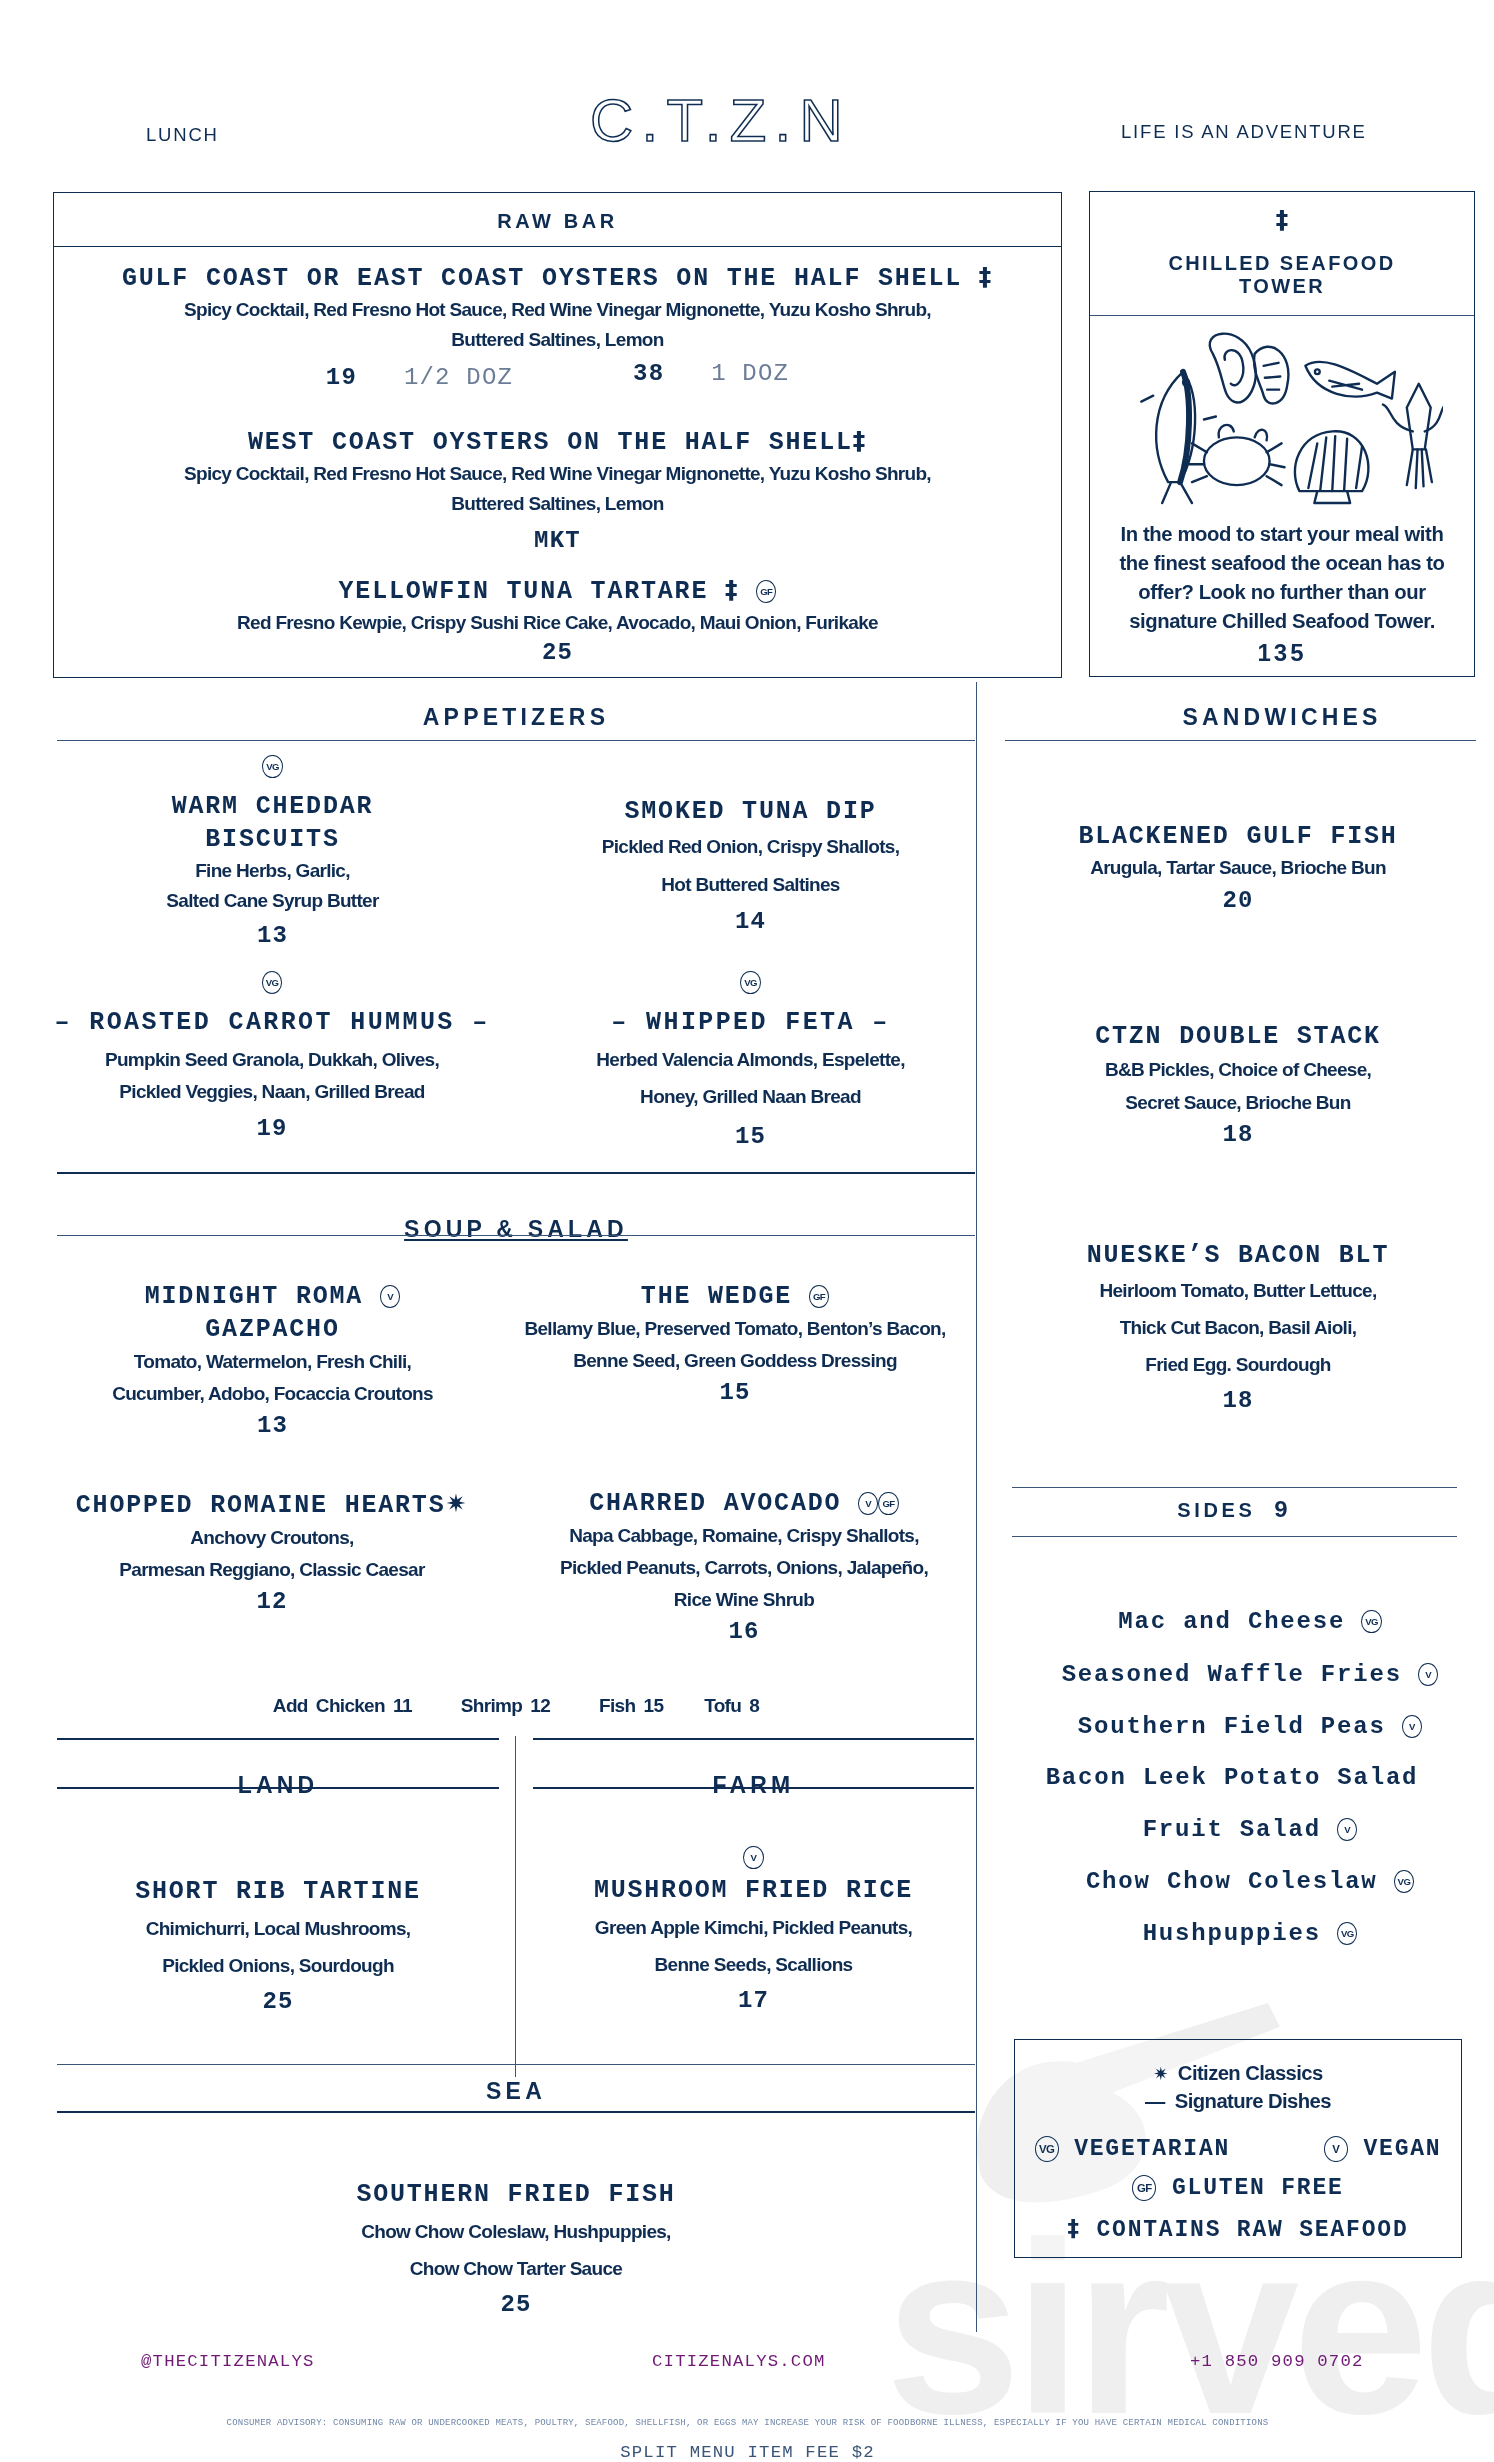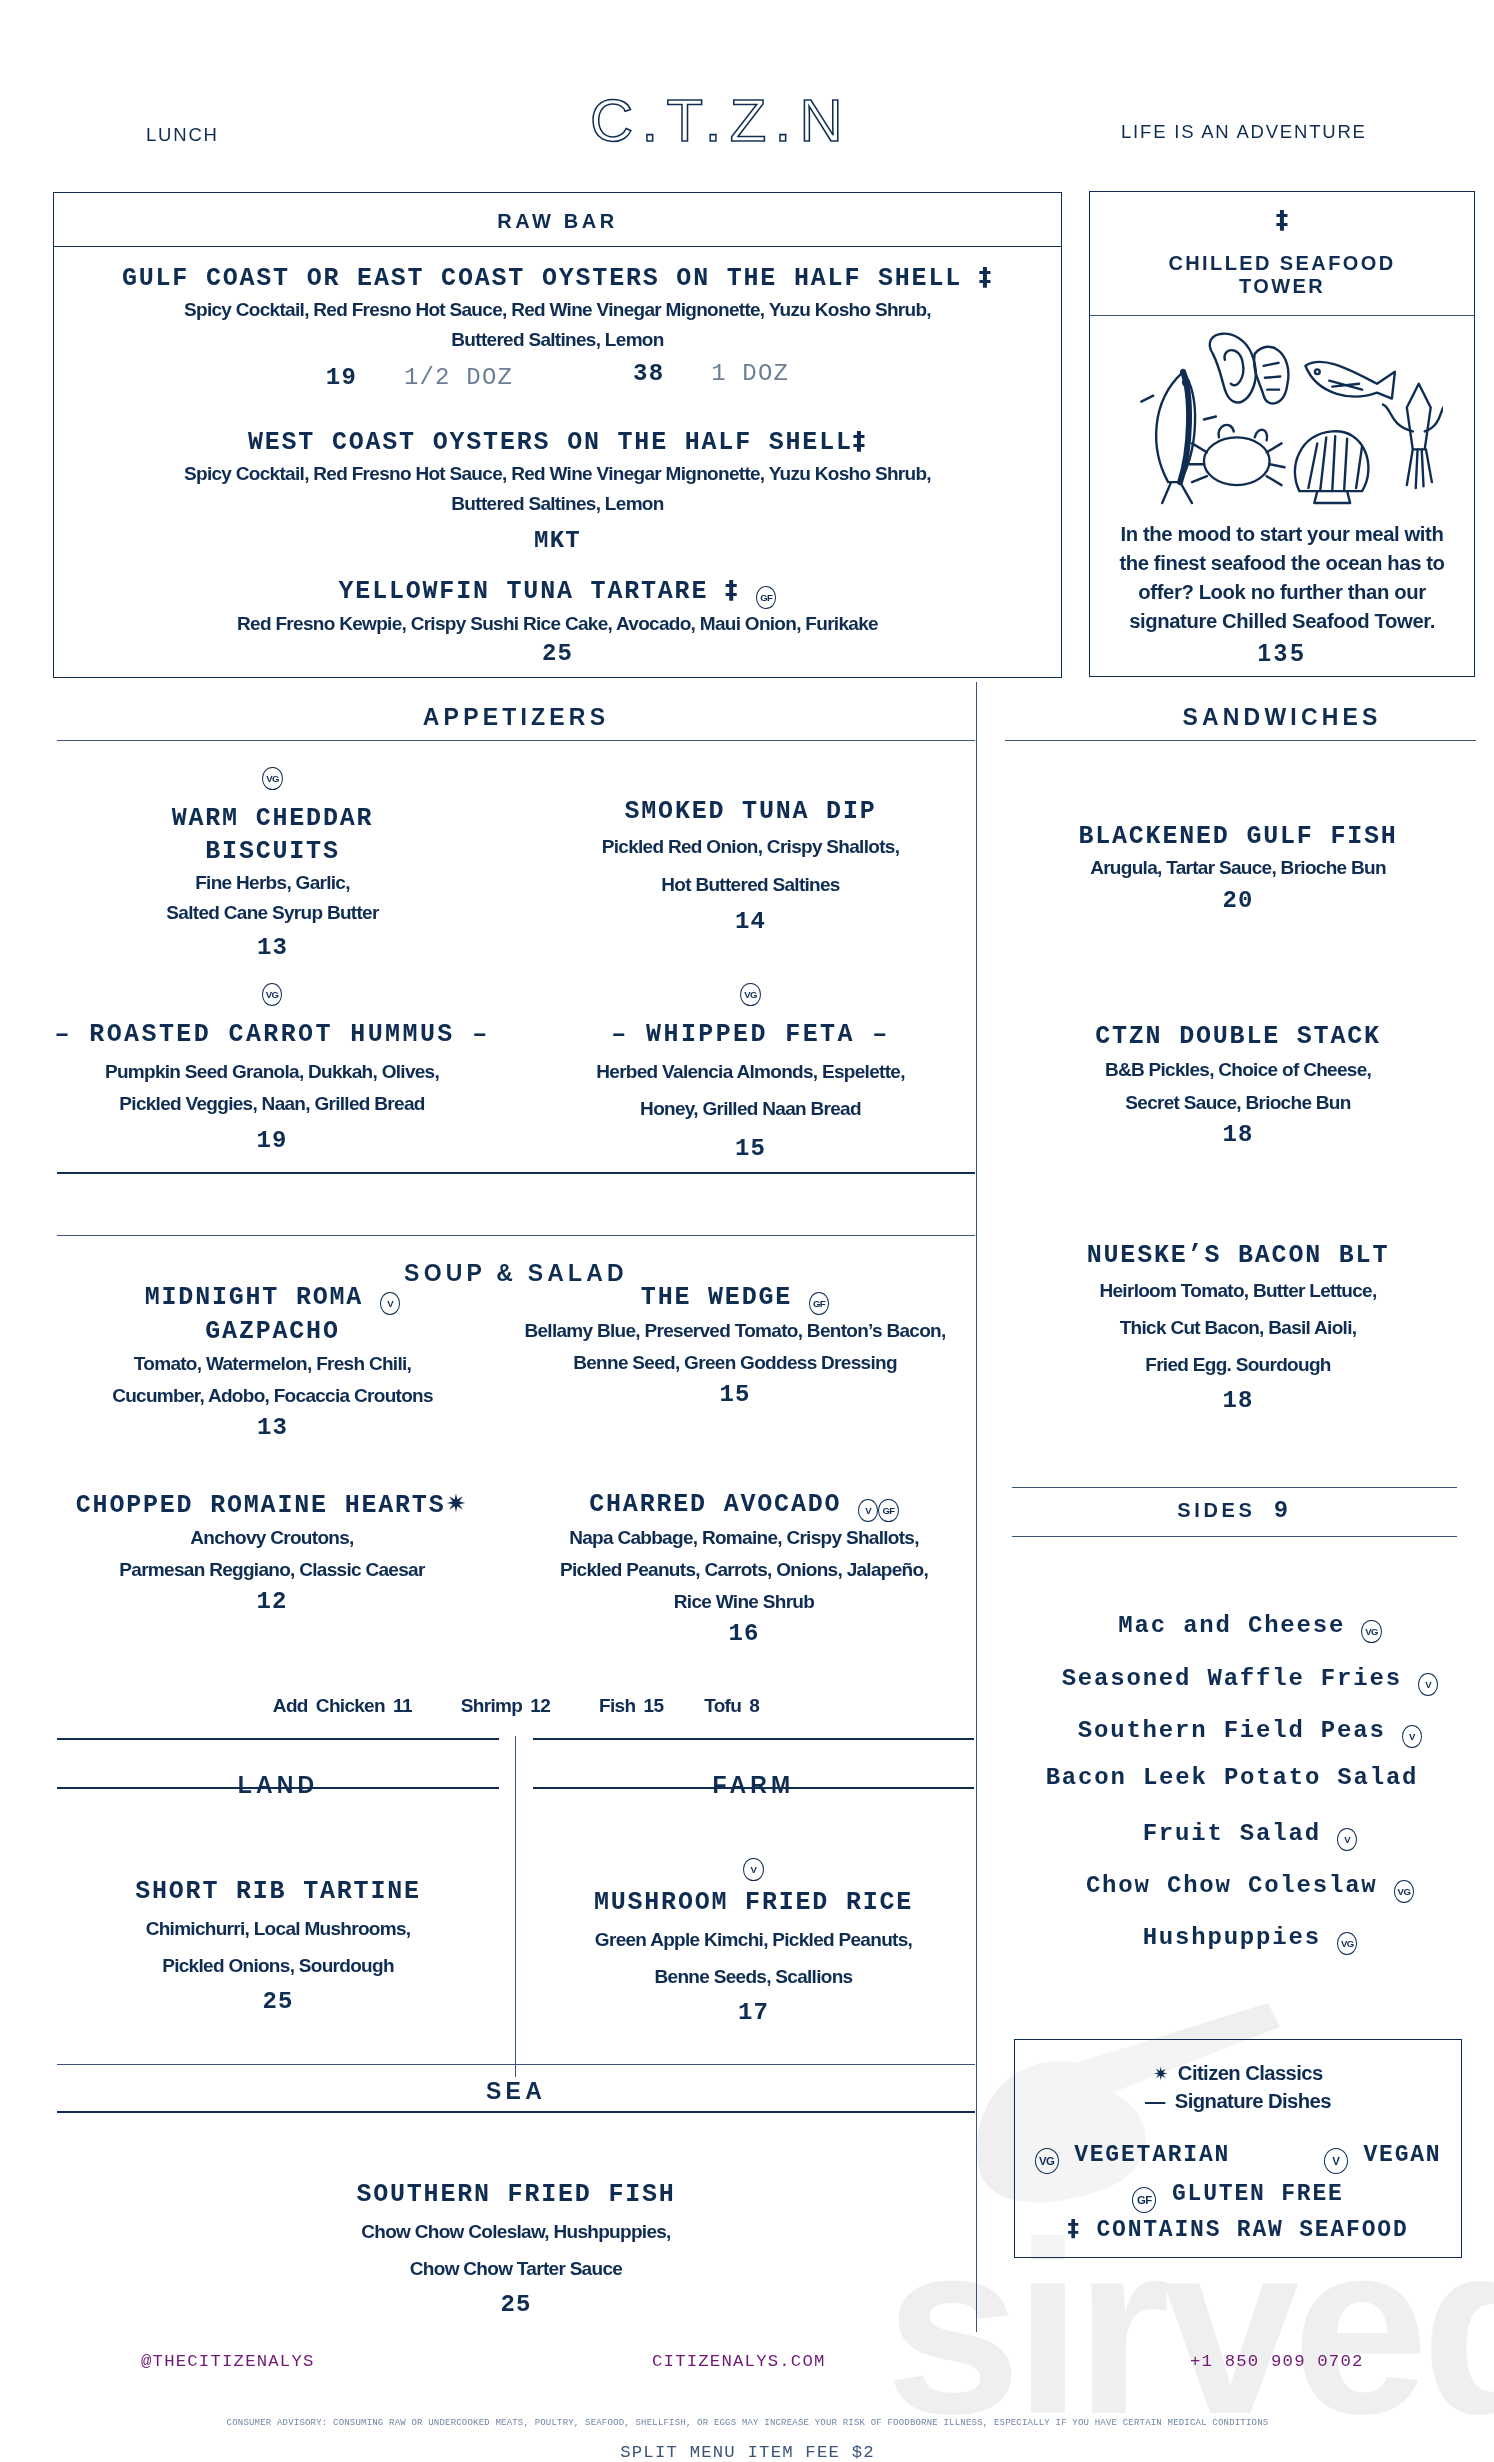--- a/index.html
+++ b/index.html
@@ -35,21 +35,21 @@
   .item-desc { font-family: "Liberation Sans", sans-serif; font-weight: 700; font-size: 19px; letter-spacing: -0.7px; line-height: 32px; }
   .item-desc.tight { line-height: 30px; }
   .price { font-family: "Liberation Mono", monospace; font-weight: 700; font-size: 24px; letter-spacing: 1.2px; line-height: 36px; }
   .price-sub { color: #6b7d97; font-weight: 400; }
 
   .item { position: absolute; text-align: center; }
 
   
   .badge { display: inline-flex; align-items: center; justify-content: center; width: 20.3px; height: 23px;
            border: 1.2px solid #0f2d52; border-radius: 50%; font-family: "Liberation Sans", sans-serif;
-           font-size: 9.6px; font-weight: 700; letter-spacing: -0.6px; vertical-align: middle; color: #0f2d52; margin-top: 12px; }
+           font-size: 9.6px; font-weight: 700; letter-spacing: -0.6px; vertical-align: middle; color: #0f2d52; }
   .badge.lg { width: 24px; height: 26px; font-size: 11.4px; }
   .glyph { font-family: "DejaVu Sans", sans-serif; font-weight: 700; }
 
   
   .tower-box { left: 1089px; top: 191px; width: 386px; height: 486px; }
   .tower-div { position: absolute; left: 0; right: 0; top: 123px; height: 1.2px; background: #3a5578; }
   .tower-title { position: absolute; left: 0; right: 0; top: 60px; text-align: center; font-weight: 700; font-size: 20px; letter-spacing: 2.4px; line-height: 23px; }
   .tower-glyph { position: absolute; left: 0; right: 0; top: 13px; text-align: center; font-size: 25px; }
   .tower-art { position: absolute; left: 36px; top: 138px; width: 317px; height: 179px; }
   .tower-desc { position: absolute; left: 12px; right: 12px; top: 328px; text-align: center; font-weight: 700; font-size: 20.3px; line-height: 29px; letter-spacing: -0.4px; }
@@ -228,21 +228,21 @@
     <div><span class="badge">VG</span></div>
     <div class="item-name" style="margin-top:12px; letter-spacing:2.4px;">– WHIPPED FETA –</div>
     <div class="item-desc" style="line-height:37px; margin-top:2.4px;">
       <div>Herbed Valencia Almonds, Espelette,</div>
       <div>Honey, Grilled Naan Bread</div>
     </div>
     <div class="price" style="margin-top:3.6px;">15</div>
   </div>
 
   <div class="hline" style="left:57px; width:918px; top:1172px;"></div>
-  <div class="sec-title" style="left:57px; width:918px; top:1260px;">SOUP &amp; SALAD</div>
+  <div class="sec-title" style="left:57px; width:918px; top:1216px;text-decoration:underline;">SOUP &amp; SALAD</div>
   <div class="hline thin" style="left:57px; width:918px; top:1235px;"></div>
 
   <div class="item" style="left:57px; width:431px; top:1280px;">
     <div class="item-name">
       <div><span>MIDNIGHT ROMA</span> <span class="badge">V</span></div>
       <div>GAZPACHO</div>
     </div>
     <div class="item-desc" style="line-height:32px;">
       <div>Tomato, Watermelon, Fresh Chili,</div>
       <div>Cucumber, Adobo, Focaccia Croutons</div>

